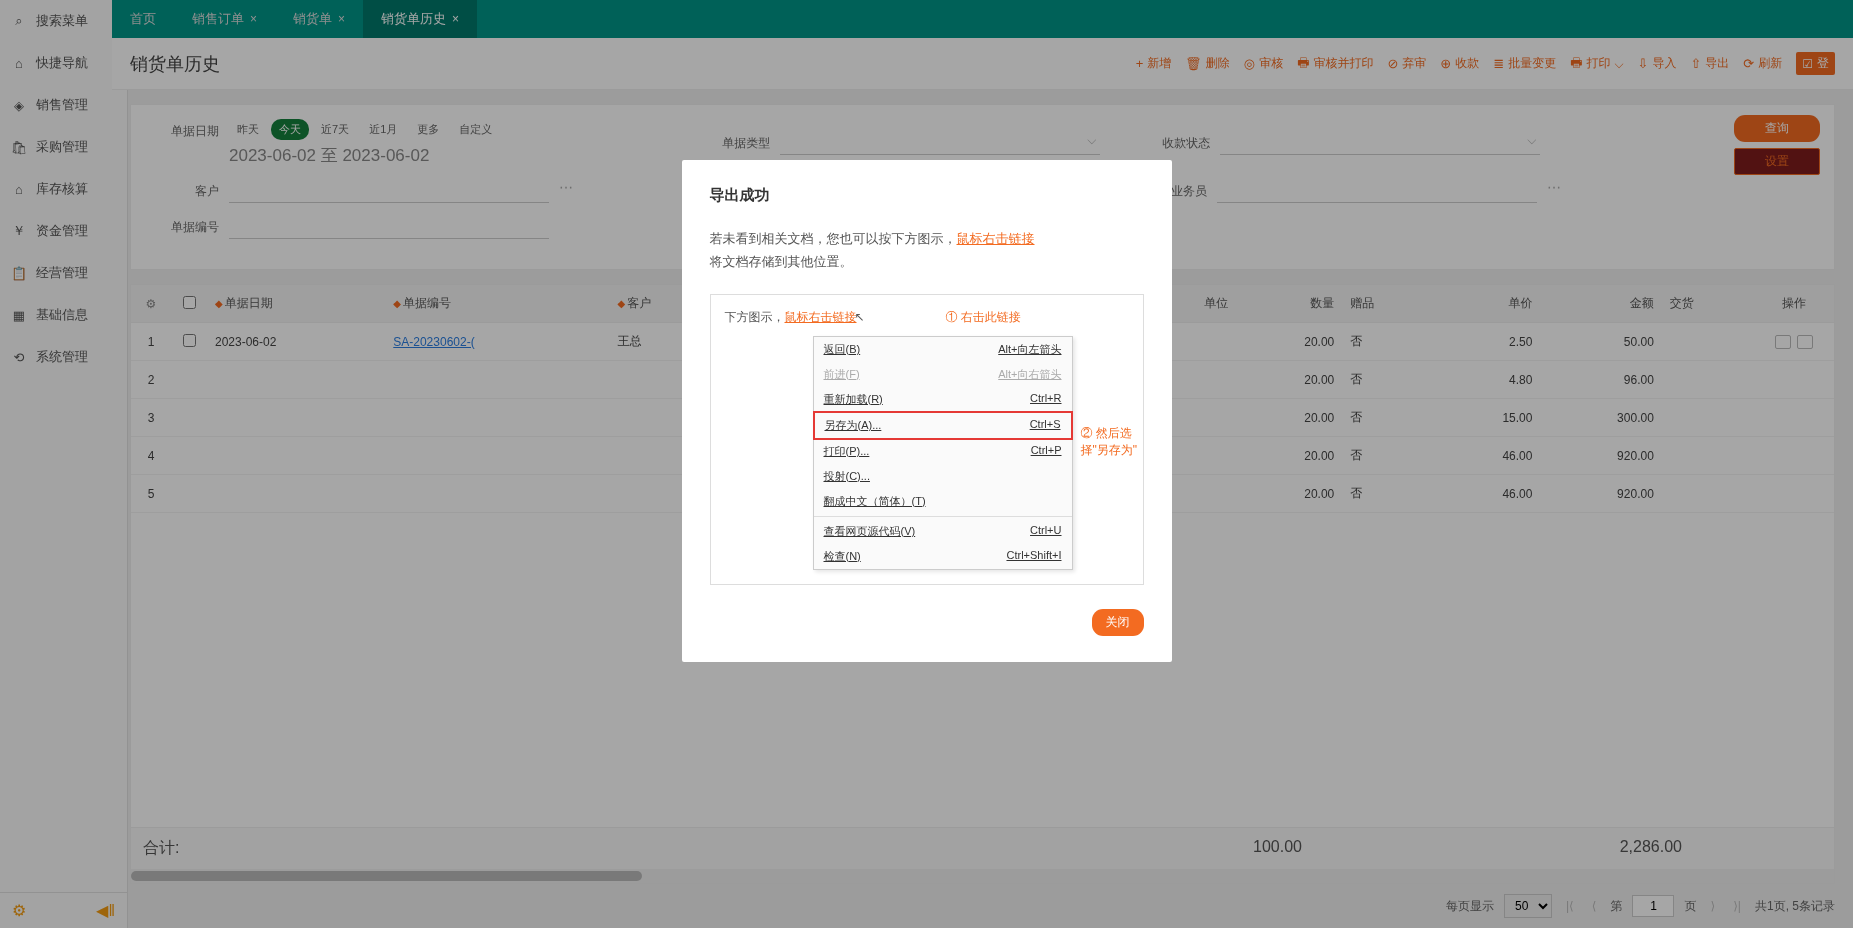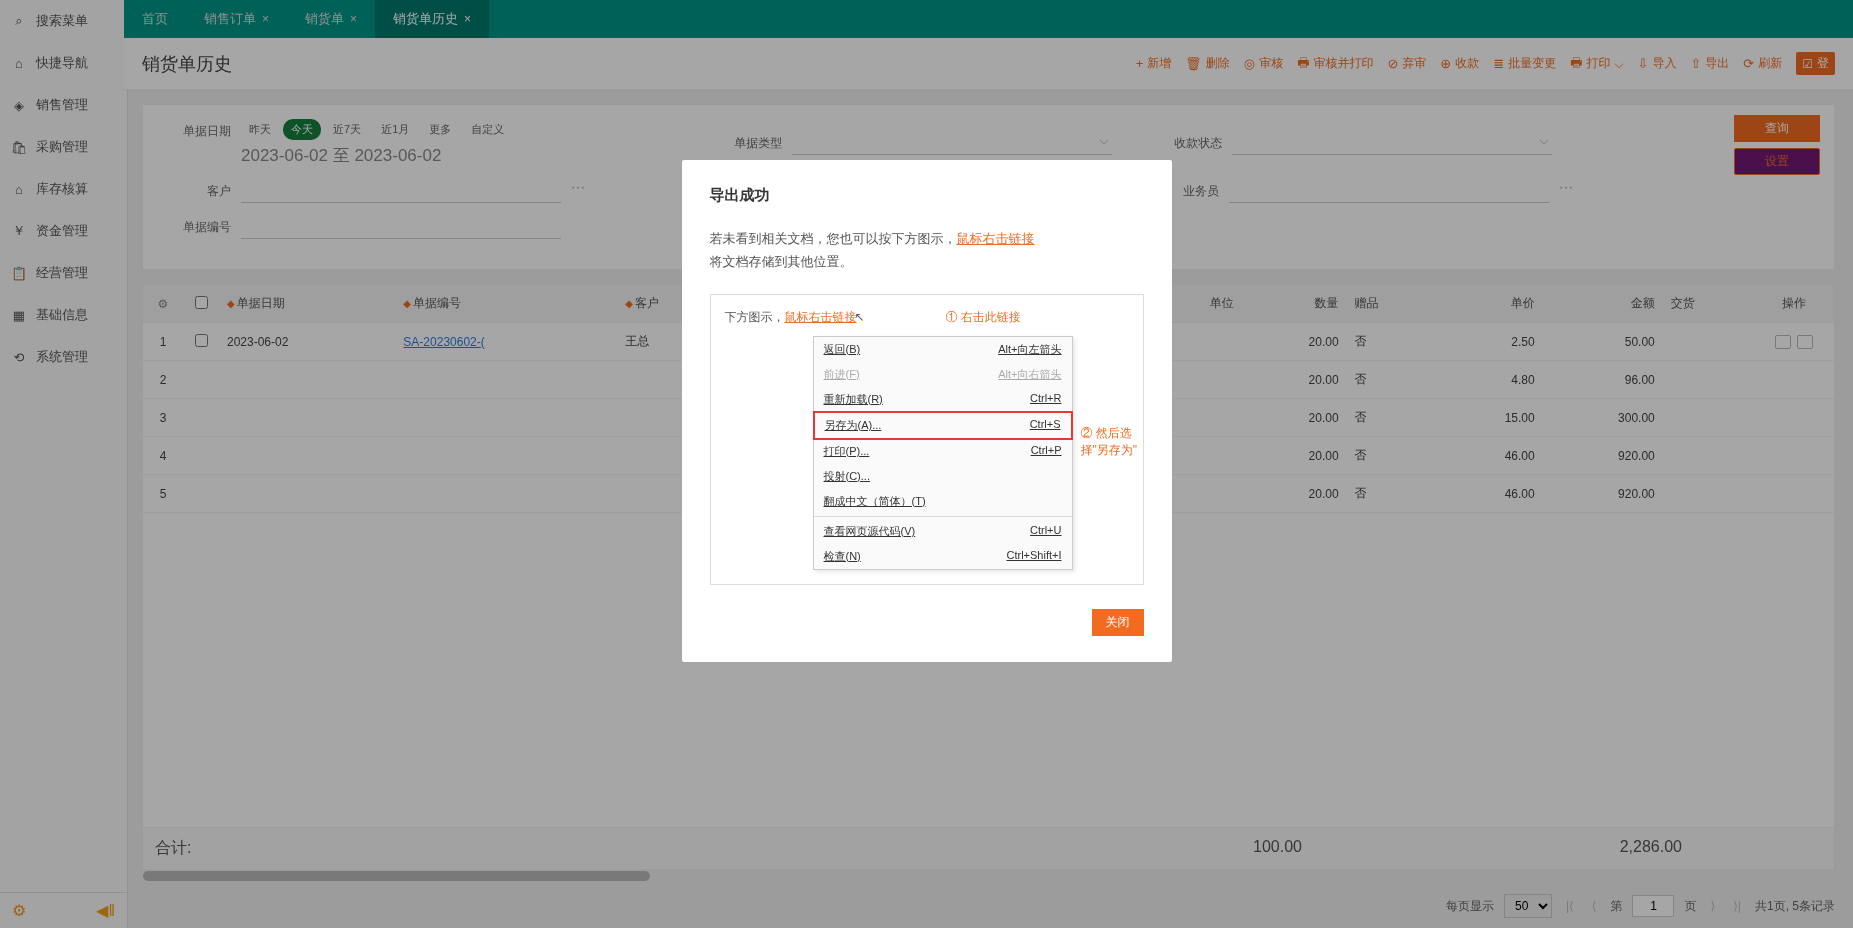--- a/index.html
+++ b/index.html
@@ -6,21 +6,21 @@
 body { background: #f0f0f0; font-size: 12px; color: #333; overflow: hidden; position: relative; width: 1853px; height: 928px; }
 
 
 .sidebar { position: absolute; left: 0; top: 0; width: 128px; height: 100%; background: #fafafa; border-right: 1px solid #e0e0e0; }
 .sidebar-item { display: flex; align-items: center; padding: 12px 10px; cursor: pointer; color: #555; font-size: 13px; }
 .sidebar-item .icon { width: 18px; height: 18px; margin-right: 8px; display: inline-flex; align-items: center; justify-content: center; }
 .sidebar-footer { position: absolute; bottom: 0; left: 0; width: 100%; display: flex; justify-content: space-between; padding: 8px 12px; border-top: 1px solid #e0e0e0; }
 .sidebar-footer .icon { color: #f39c12; font-size: 16px; cursor: pointer; }
 
 
-.main { position: absolute; left: 124px; top: 0; right: 0; height: 100%; display: flex; flex-direction: column; }
+.main { position: absolute; left: 112px; top: 0; right: 0; height: 100%; display: flex; flex-direction: column; }
 
 
 .tabs { height: 38px; background: #009688; display: flex; align-items: stretch; }
 .tab { padding: 0 18px; color: #ddd; display: flex; align-items: center; font-size: 13px; cursor: pointer; position: relative; }
 .tab.active { background: #00796b; color: #fff; }
 .tab .close { margin-left: 6px; font-size: 12px; }
 
 
 .page-header { height: 52px; background: #fff; display: flex; align-items: center; justify-content: space-between; padding: 0 18px; border-bottom: 1px solid #eee; }
 .page-title { font-size: 18px; color: #444; }
@@ -35,22 +35,22 @@
 .filter-label { width: 70px; text-align: right; color: #666; font-size: 12px; padding-top: 4px; }
 .date-opts { display: flex; gap: 4px; align-items: flex-start; flex-wrap: wrap; }
 .date-chip { padding: 3px 8px; font-size: 11px; color: #666; cursor: pointer; border-radius: 10px; }
 .date-chip.active { background: #15803d; color: #fff; }
 .date-range { width: 100%; font-size: 17px; color: #888; margin-top: 4px; }
 .inp { border: none; border-bottom: 1px solid #ccc; width: 320px; height: 24px; font-size: 12px; background: transparent; }
 .sel-arrow { position: relative; }
 .sel-arrow::after { content: "⌵"; position: absolute; right: 4px; top: 2px; color: #aaa; }
 .filter-ellipsis { color: #aaa; font-size: 14px; cursor: pointer; }
 .filter-actions { position: absolute; right: 14px; top: 10px; display: flex; flex-direction: column; gap: 6px; }
-.btn-primary { background: #f36b21; color: #fff; border: none; padding: 5px 14px; border-radius: 0; cursor: pointer; font-size: 12px; }
-.btn-outline { background: #701a75; color: #f36b21; border: 1px solid #f36b21; padding: 4px 30px; border-radius: 2px; cursor: pointer; font-size: 12px; }
+.btn-primary { background: #f36b21; color: #fff; border: none; padding: 5px 14px; border-radius: 11px; cursor: pointer; font-size: 12px; }
+.btn-outline { background: #7f1d1d; color: #f36b21; border: 1px solid #f36b21; padding: 4px 30px; border-radius: 2px; cursor: pointer; font-size: 12px; }
 
 
 .table-wrap { margin: 14px 18px 0; background: #fff; border: 1px solid #eee; flex: 1; display: flex; flex-direction: column; overflow: hidden; }
 table { width: 100%; border-collapse: collapse; font-size: 12px; }
 thead th { background: #f5f5f5; padding: 10px 8px; font-weight: normal; color: #555; border-bottom: 1px solid #eee; text-align: left; position: relative; }
 thead th.right, tbody td.right { text-align: right; }
 thead th.center, tbody td.center { text-align: center; }
 tbody td { padding: 10px 8px; border-bottom: 1px solid #f3f3f3; color: #444; }
 tbody td a { color: #2b7de0; text-decoration: underline; cursor: pointer; }
 .sort { color: #f36b21; margin-right: 2px; font-size: 10px; }

